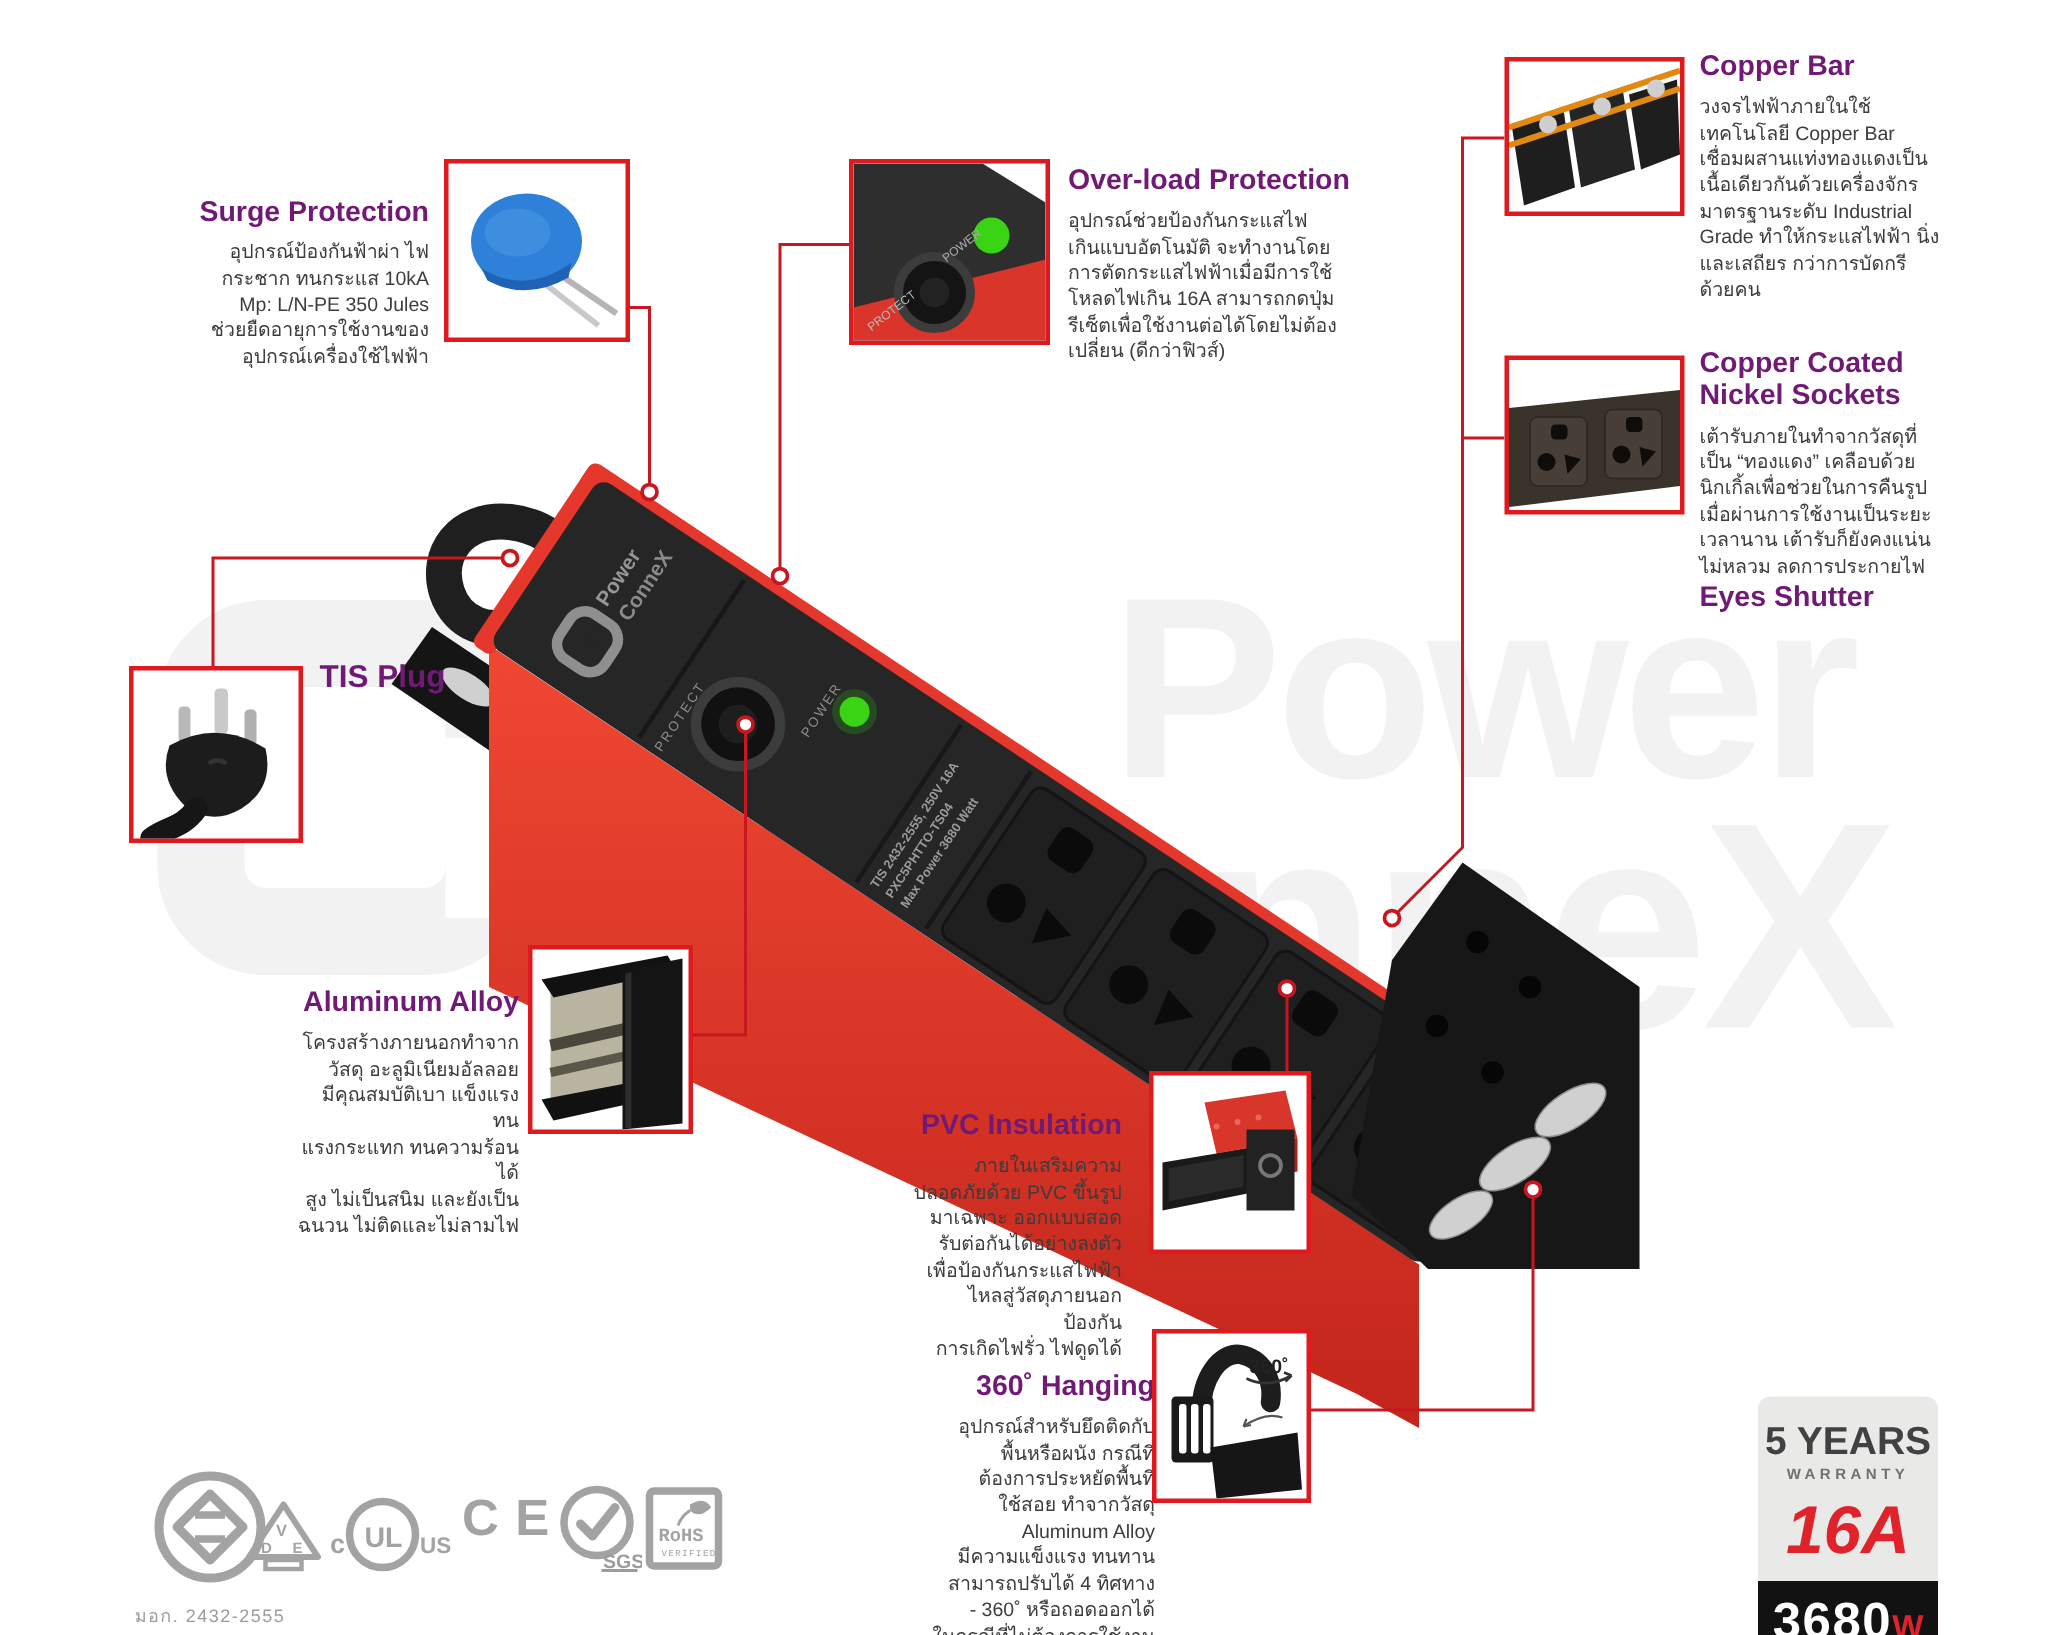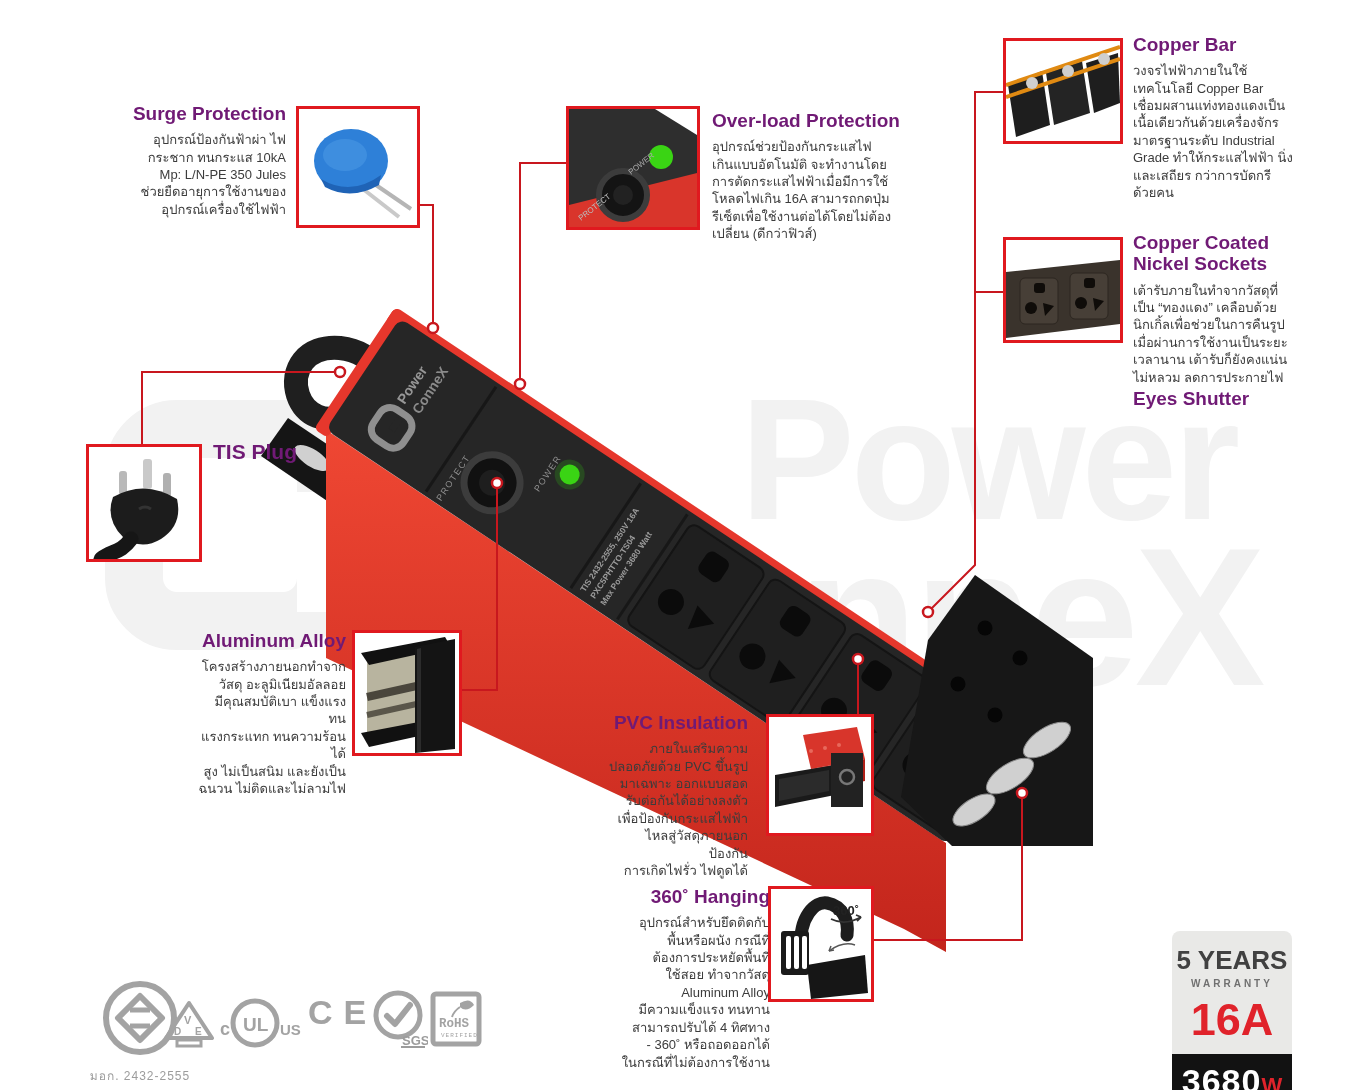--- a/index.html
+++ b/index.html
@@ -14,30 +14,30 @@
               border:58px solid #f2f2f2; border-radius:72px; }
   .wm-glyph:after { content:""; position:absolute; right:-58px; bottom:-20px; width:58px; height:120px; background:#fff; }
 
   
   .product-svg { position:absolute; inset:0; z-index:2; }
 
   
   .callout { position:absolute; z-index:3; }
   .co-title { font-weight:bold; font-size:19px; color:#701a75; line-height:1.12; margin-bottom:7px; white-space:pre-line; }
   .co-body  { font-size:13px; color:#3c3c3c; line-height:1.34; white-space:pre-line; }
-  .align-right { text-align:right; }
+  .align-right { text-align:right;margin-top:28px; }
   .thumb { position:absolute; z-index:3; background:#ffffff; border:3px solid #e0191f; }
   .thumb svg { display:block; width:100%; height:100%; }
 
   
   .badge { position:absolute; left:1172px; top:888px; width:120px; z-index:3; }
   .badge-top { background:#e9e9e7; border-radius:8px 8px 0 0; text-align:center; padding:14px 4px 12px 4px;margin-top:43px; }
   .badge-years { font-size:26px; font-weight:800; color:#414141; letter-spacing:0px; }
   .badge-warranty { font-size:10px; font-weight:bold; color:#707070; letter-spacing:3px; margin-top:2px; }
-  .badge-amps { font-size:45px; font-weight:800; color:#e0232b; margin-top:8px; line-height:1; }
+  .badge-amps { font-size:45px; font-weight:800; color:#e0232b; margin-top:8px; line-height:1;font-style:italic; }
   .badge-bottom { background:#121212; height:72px; clip-path:polygon(0 0,100% 0,100% 60%,50% 100%,0 60%);
                   text-align:center; padding-top:8px; }
   .badge-watts { font-size:34px; font-weight:800; color:#ffffff; letter-spacing:1px; }
   .badge-watt-unit { font-size:22px; font-weight:800; color:#e0232b; }
 
   
   .certs { position:absolute; left:0; top:975px; width:520px; height:110px; z-index:3; color:#a3a3a3; }
   .cert { position:absolute; text-align:center; }
   .tis-label { font-size:12px; color:#9c9c9c; margin-top:2px; letter-spacing:1px; }
   .ce-mark { font-size:34px; font-weight:600; color:#a3a3a3; letter-spacing:11px; }

